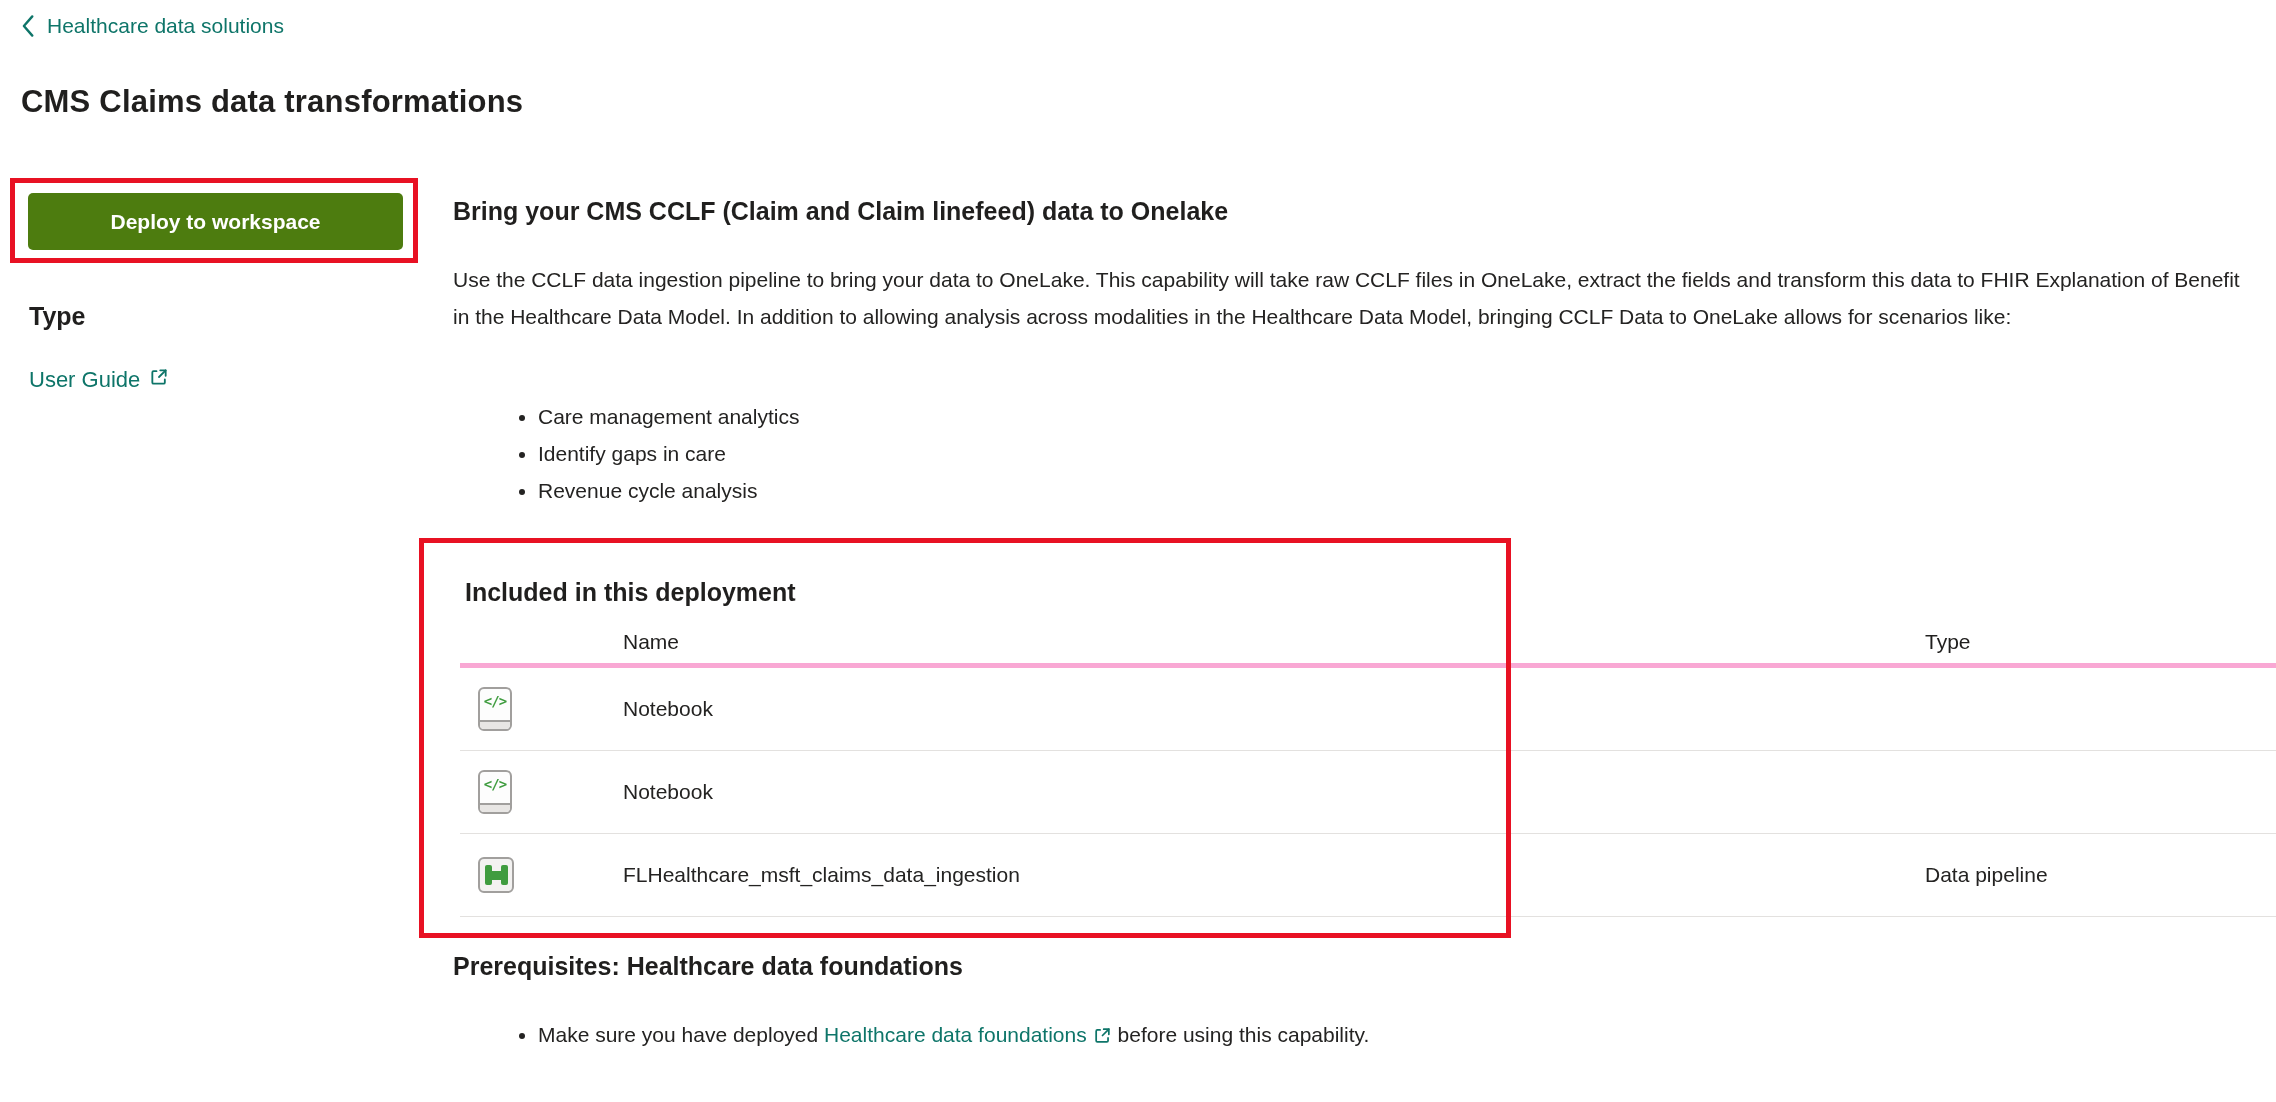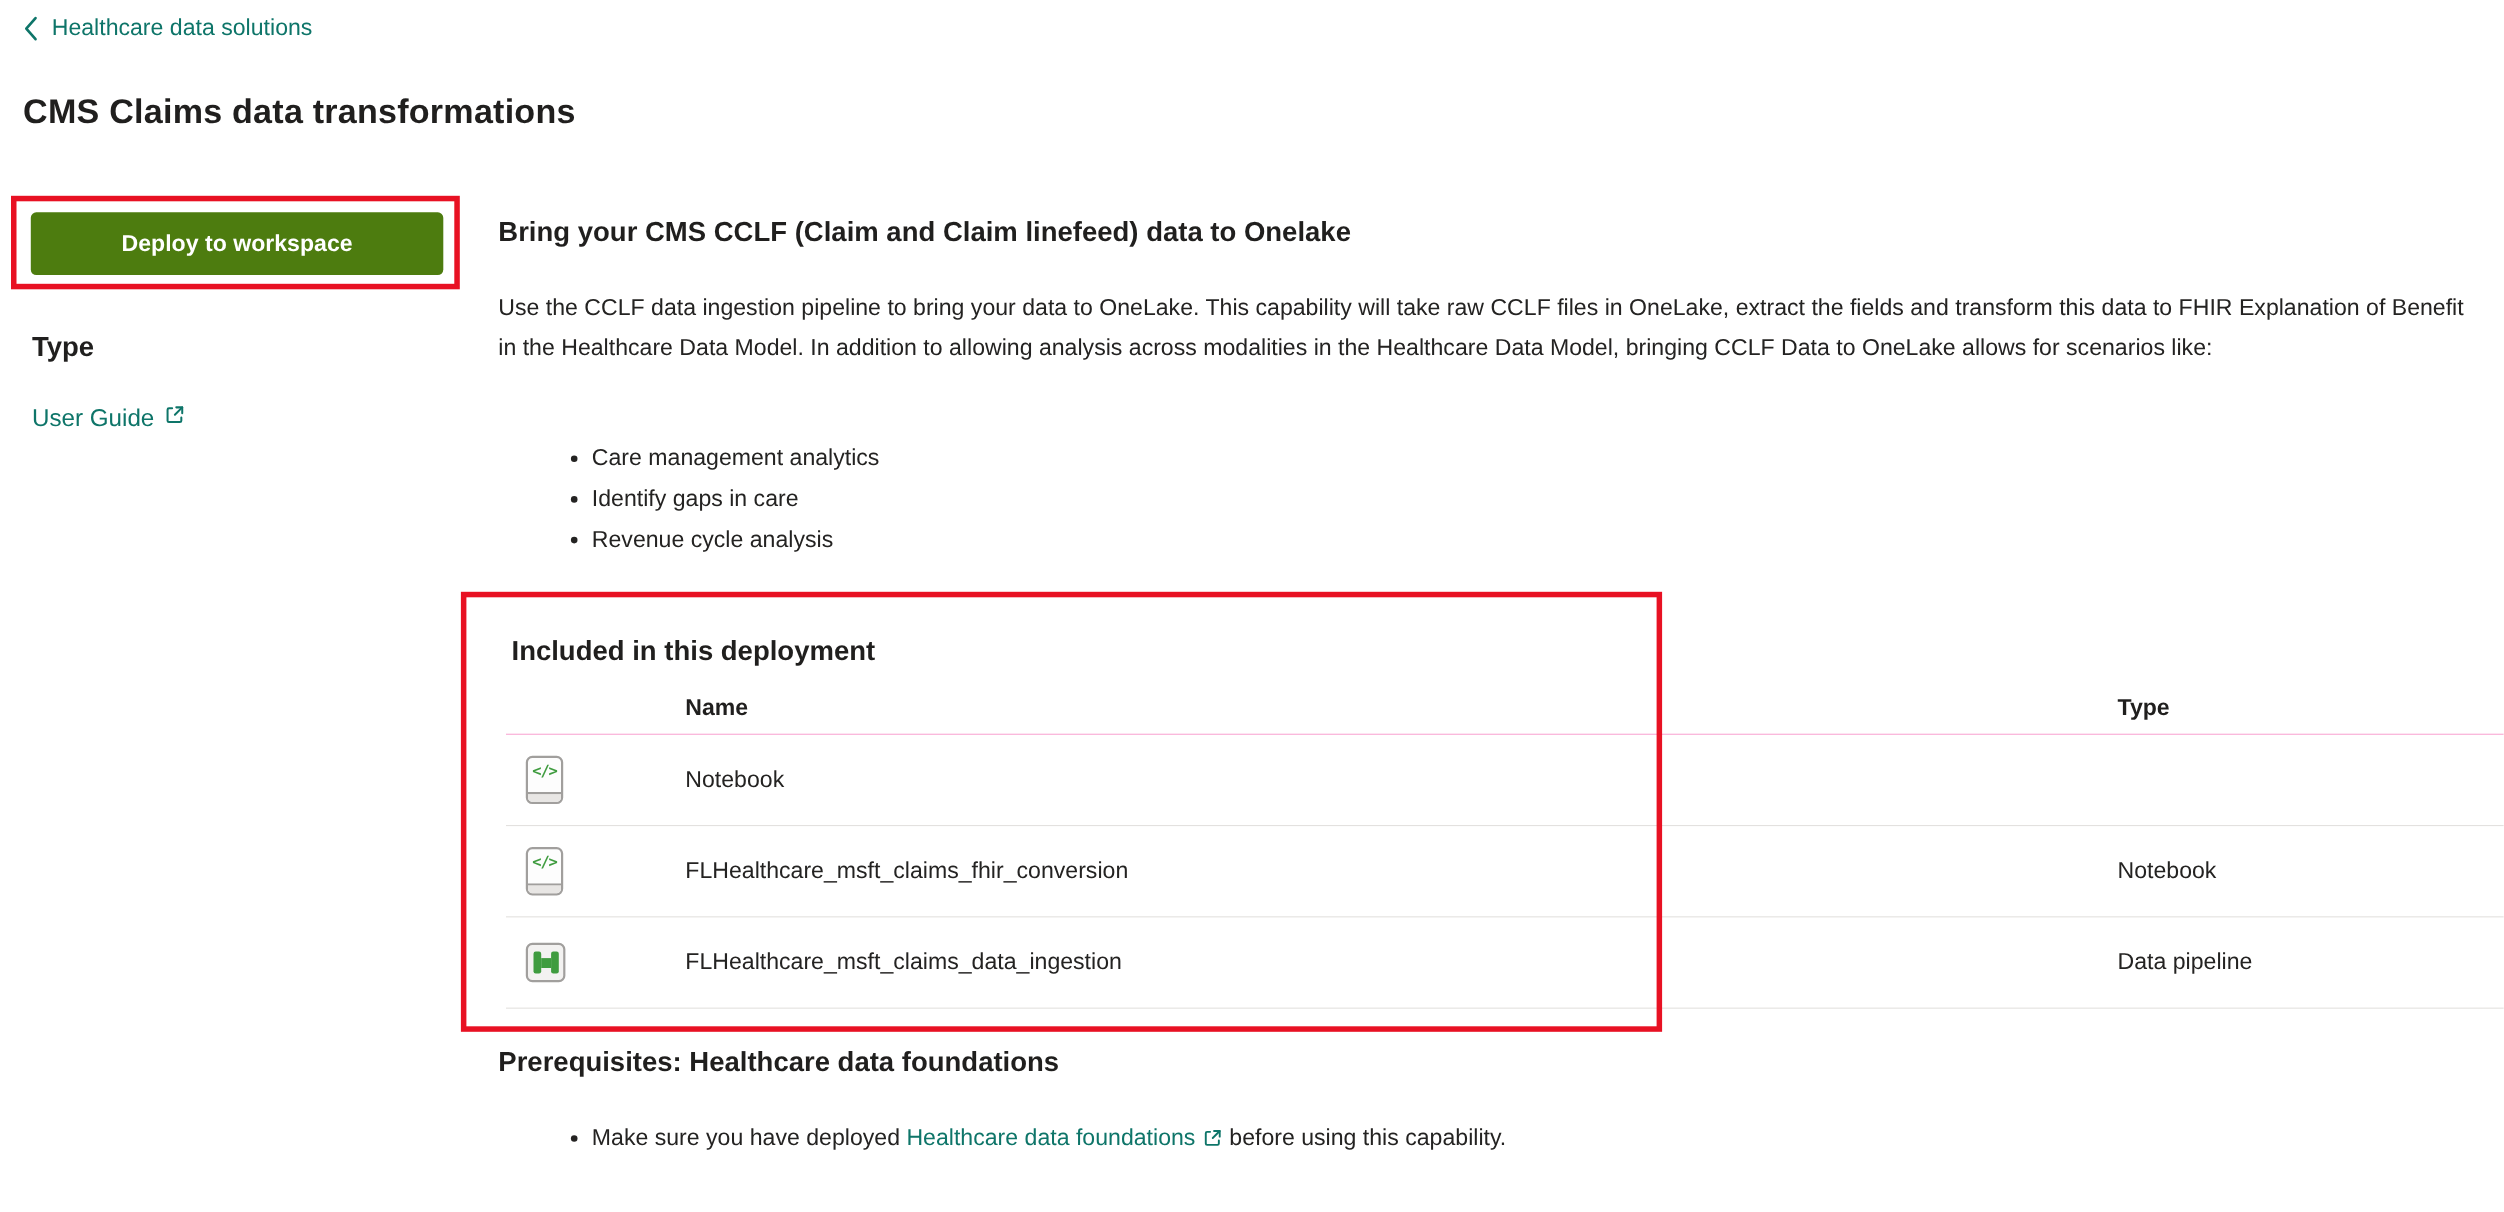--- a/index.html
+++ b/index.html
@@ -34,21 +34,21 @@
   .h-bring { left:453px; top:197px; }
   .intro-para { left:453px; top:261px; width:1806px; font-size:21px; line-height:37px; color:#242322; }
   .intro-bullets { left:453px; top:402px; padding-left:85px; font-size:21px; color:#242322; }
   .intro-bullets li { line-height:30px; margin-bottom:7px; }
 
   .h-included { left:465px; top:578px; }
 
   
   .deploy-table { left:460px; top:620px; width:1816px; }
   .trow { display:grid; grid-template-columns:163px 1302px 1fr; align-items:center; }
-  .thead { height:48px; border-bottom:1px solid #f9a8d4; font-size:21px; font-weight:700; color:#201f1e; }
+  .thead { height:48px; border-bottom:5px solid #f9a8d4; font-size:21px; font-weight:400; color:#201f1e; }
   .tbody-row { height:83px; border-bottom:1px solid #e3e1df; font-size:21px; color:#242322; }
   .icon-cell { padding-left:18px; }
 
   
   .nb-icon { width:34px; height:44px; border:2px solid #a19f9d; border-radius:6px;
     background:#fdfdfd; position:relative; }
   .nb-glyph { position:absolute; top:4px; left:0; width:100%; text-align:center;
     font-family:"DejaVu Sans Mono", monospace; font-size:14px; font-weight:700;
     color:#3f9c3f; letter-spacing:-1px; }
   .nb-band { position:absolute; bottom:0; left:0; width:100%; height:9px;
@@ -129,21 +129,20 @@
     <div>Notebook</div>
   </div>
 
   <div class="trow tbody-row">
     <div class="icon-cell">
       <div class="nb-icon">
         <div class="nb-glyph">&lt;/&gt;</div>
         <div class="nb-band"></div>
       </div>
     </div>
-    <div>FLHealthcare_msft_claims_fhir_conversion</div>
     <div>Notebook</div>
   </div>
 
   <div class="trow tbody-row">
     <div class="icon-cell">
       <div class="pl-icon">
         <div class="pl-shape">
           <div class="pl-bar-v"></div>
           <div class="pl-bar-h"></div>
           <div class="pl-bar-v"></div>

